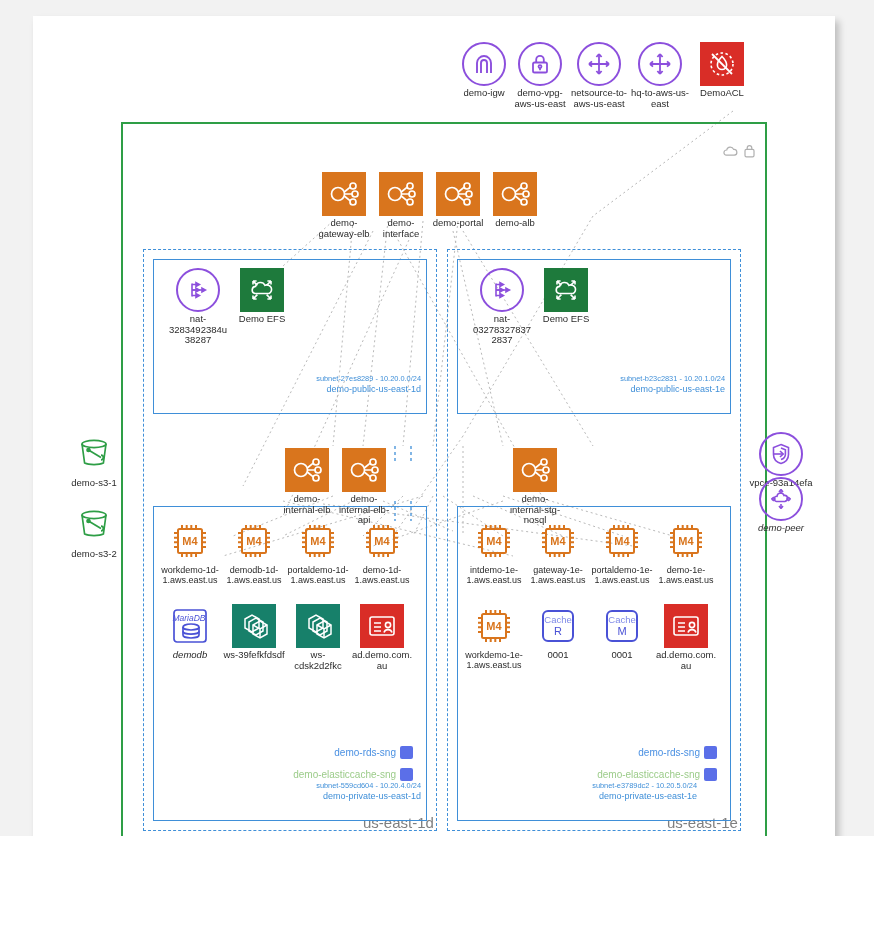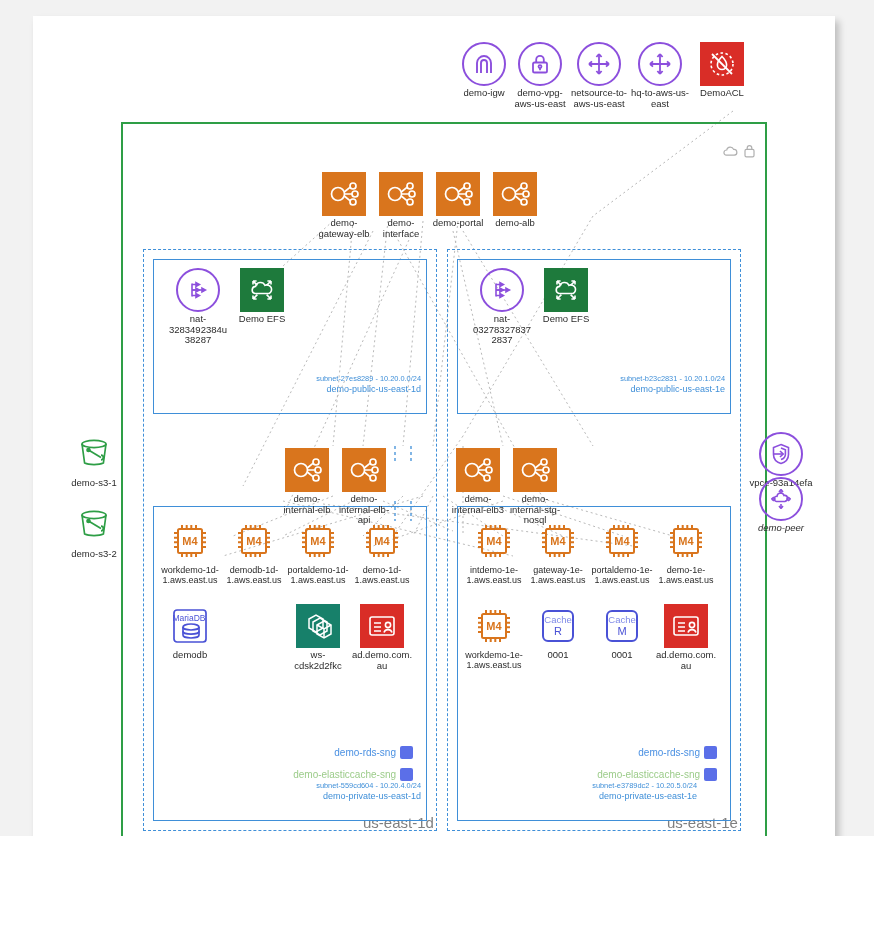--- a/index.html
+++ b/index.html
@@ -316,31 +316,42 @@
       <svg width="44" height="44" viewBox="0 0 44 44" fill="none" stroke="#d9751d" stroke-width="2">
         <rect x="10" y="10" width="24" height="24" rx="1.5"></rect>
         <path d="M14 10 V6 M18.7 10 V6 M23.3 10 V6 M28 10 V6 M14 34 V38 M18.7 34 V38 M23.3 34 V38 M28 34 V38
                  M10 14 H6 M10 18.7 H6 M10 23.3 H6 M10 28 H6 M34 14 H38 M34 18.7 H38 M34 23.3 H38 M34 28 H38"></path>
         <text x="22" y="26" font-size="11" font-family="Liberation Sans, sans-serif" font-weight="bold" fill="#d9751d" stroke="none" text-anchor="middle">M4</text>
       </svg>
     </div>
     <div class="cap sm">demo-1d-1.aws.east.us</div>
   </div>
 
-  <div class="node" style="left:126px;top:588px;width:62px;">
+  <div class="node" style="left:126px;top:588px;width:62px;font-style:italic;">
     <div class="tile">
       <svg width="44" height="44" viewBox="0 0 44 44" fill="none" stroke="#4a52d6" stroke-width="1.7">
         <rect x="6" y="6" width="32" height="32" rx="3"></rect>
         <text x="21" y="17" font-size="8.5" font-family="Liberation Sans, sans-serif" fill="#4a52d6" stroke="none" text-anchor="middle">MariaDB</text>
         <ellipse cx="23" cy="23" rx="8" ry="3"></ellipse>
         <path d="M15 23 v8 a8 3 0 0 0 16 0 v-8"></path>
         <path d="M15 27.2 a8 3 0 0 0 16 0"></path>
       </svg>
     </div>
     <div class="cap">demodb</div>
+  </div>
+  <div class="node" style="left:190px;top:588px;width:62px;">
+    <div class="tile" style="background:#17806a;">
+      <svg width="44" height="44" viewBox="0 0 44 44" fill="none" stroke="#fff" stroke-width="1.5">
+        <path d="M13 15 l7 -4 l7 4 v9 l-7 4 l-7 -4 Z"></path>
+        <path d="M17 18 l7 -4 l7 4 v9 l-7 4 l-7 -4 Z"></path>
+        <path d="M21 21 l7 -4 l7 4 v9 l-7 4 l-7 -4 Z"></path>
+        <path d="M21 21 l7 4 l7 -4 M28 25 v9"></path>
+      </svg>
+    </div>
+    <div class="cap">ws-39fefkfdsdf</div>
   </div>
   <div class="node" style="left:254px;top:588px;width:62px;">
     <div class="tile" style="background:#17806a;">
       <svg width="44" height="44" viewBox="0 0 44 44" fill="none" stroke="#fff" stroke-width="1.5">
         <path d="M13 15 l7 -4 l7 4 v9 l-7 4 l-7 -4 Z"></path>
         <path d="M17 18 l7 -4 l7 4 v9 l-7 4 l-7 -4 Z"></path>
         <path d="M21 21 l7 -4 l7 4 v9 l-7 4 l-7 -4 Z"></path>
         <path d="M21 21 l7 4 l7 -4 M28 25 v9"></path>
       </svg>
     </div>
@@ -384,32 +395,20 @@
       <svg width="44" height="44" viewBox="0 0 44 44" fill="none" stroke="#fff" stroke-width="1.7">
         <circle cx="16" cy="22" r="6.5"></circle>
             <circle cx="31" cy="14" r="3"></circle>
         <circle cx="33" cy="22" r="3"></circle>
             <circle cx="31" cy="30" r="3"></circle>
         <path d="M22.3 20 L28.2 15.2 M22.6 22 H30 M22.3 24 L28.2 28.8"></path>
       </svg>
     </div>
     <div class="cap">demo-internal-elb-api</div>
   </div>
-  <div class="node" style="left:417px;top:432px;width:56px;">
-    <div class="tile" style="background:#d9751d;">
-      <svg width="44" height="44" viewBox="0 0 44 44" fill="none" stroke="#fff" stroke-width="1.7">
-        <circle cx="16" cy="22" r="6.5"></circle>
-            <circle cx="31" cy="14" r="3"></circle>
-        <circle cx="33" cy="22" r="3"></circle>
-            <circle cx="31" cy="30" r="3"></circle>
-        <path d="M22.3 20 L28.2 15.2 M22.6 22 H30 M22.3 24 L28.2 28.8"></path>
-      </svg>
-    </div>
-    <div class="cap">demo-internal-elb3</div>
-  </div>
   <div class="node" style="left:474px;top:432px;width:56px;">
     <div class="tile" style="background:#d9751d;">
       <svg width="44" height="44" viewBox="0 0 44 44" fill="none" stroke="#fff" stroke-width="1.7">
         <circle cx="16" cy="22" r="6.5"></circle>
             <circle cx="31" cy="14" r="3"></circle>
         <circle cx="33" cy="22" r="3"></circle>
             <circle cx="31" cy="30" r="3"></circle>
         <path d="M22.3 20 L28.2 15.2 M22.6 22 H30 M22.3 24 L28.2 28.8"></path>
       </svg>
     </div>

